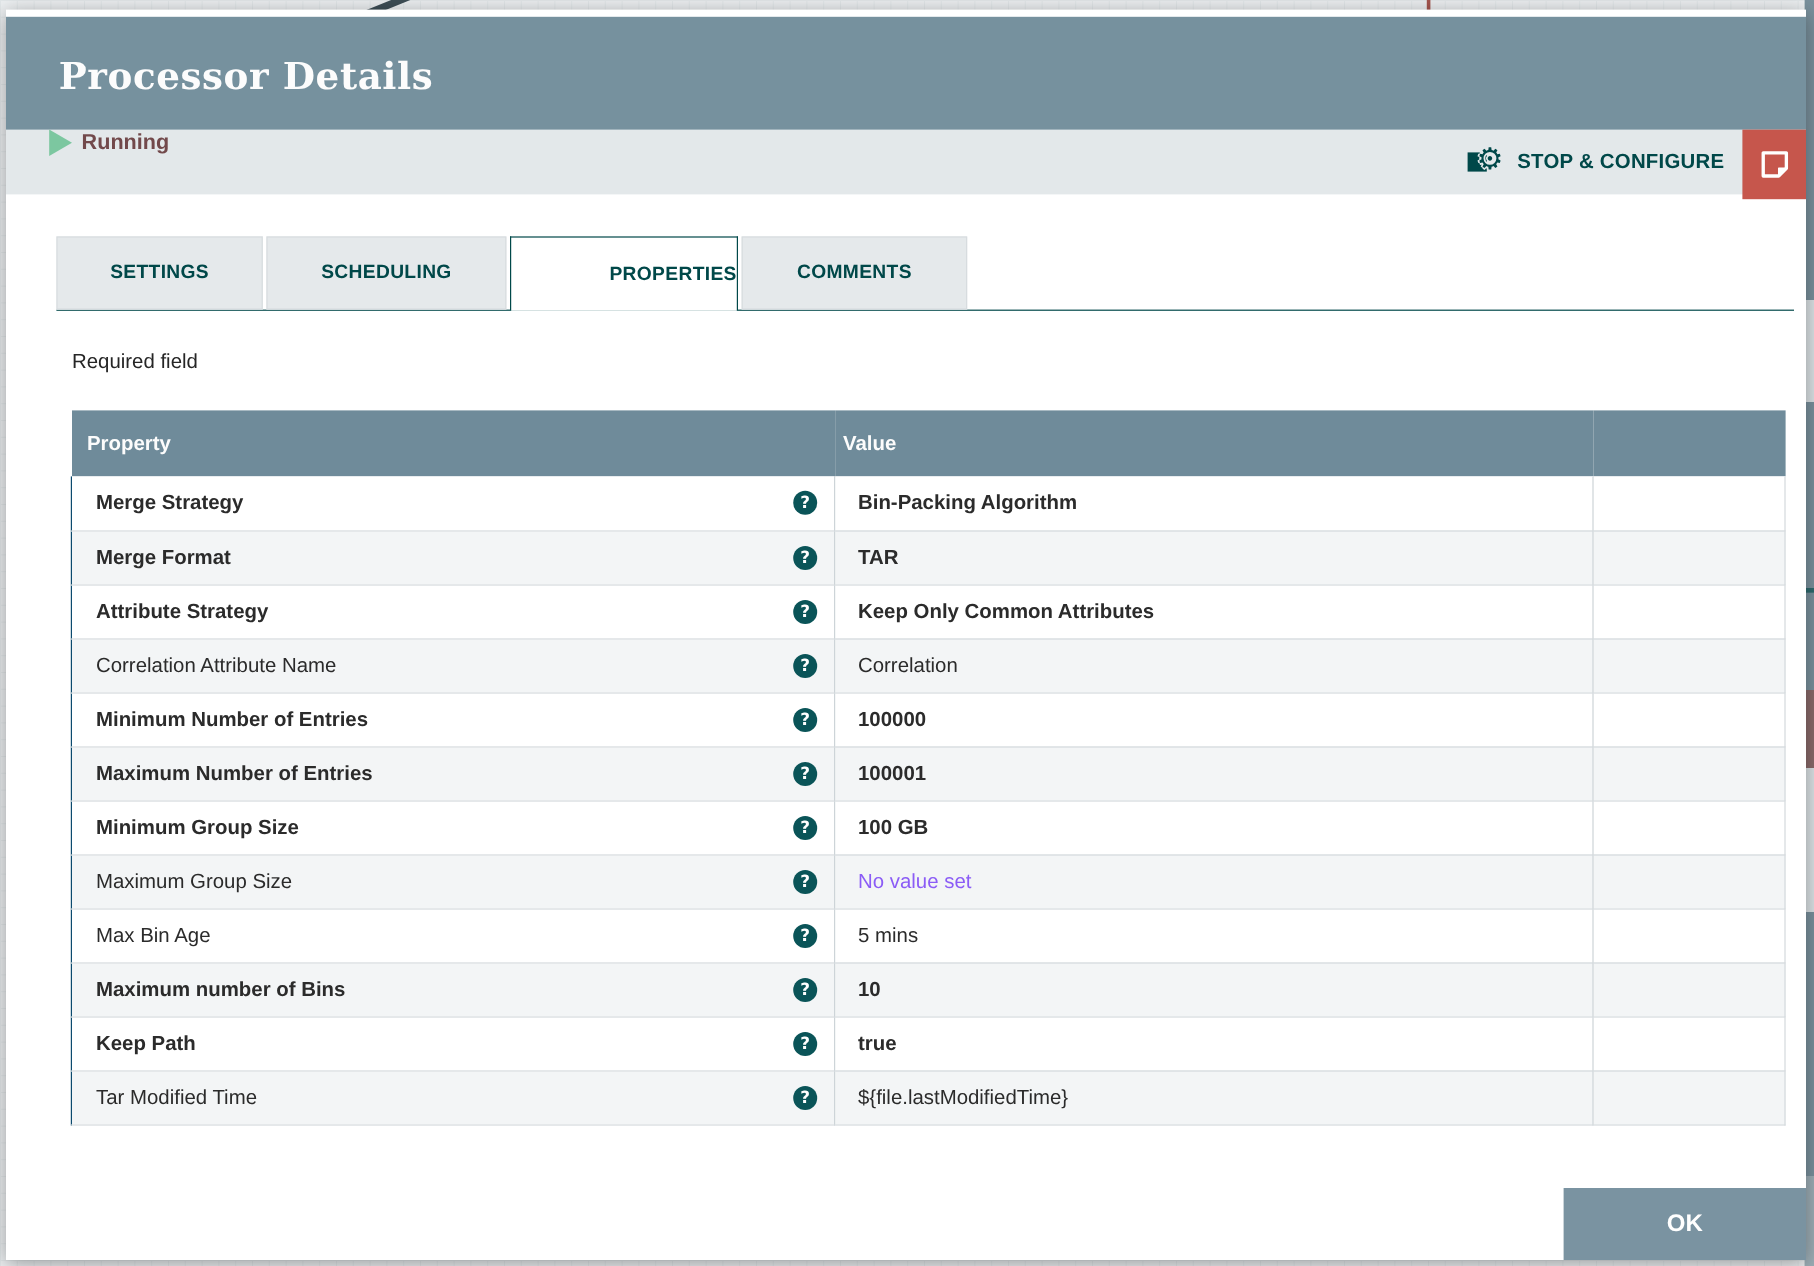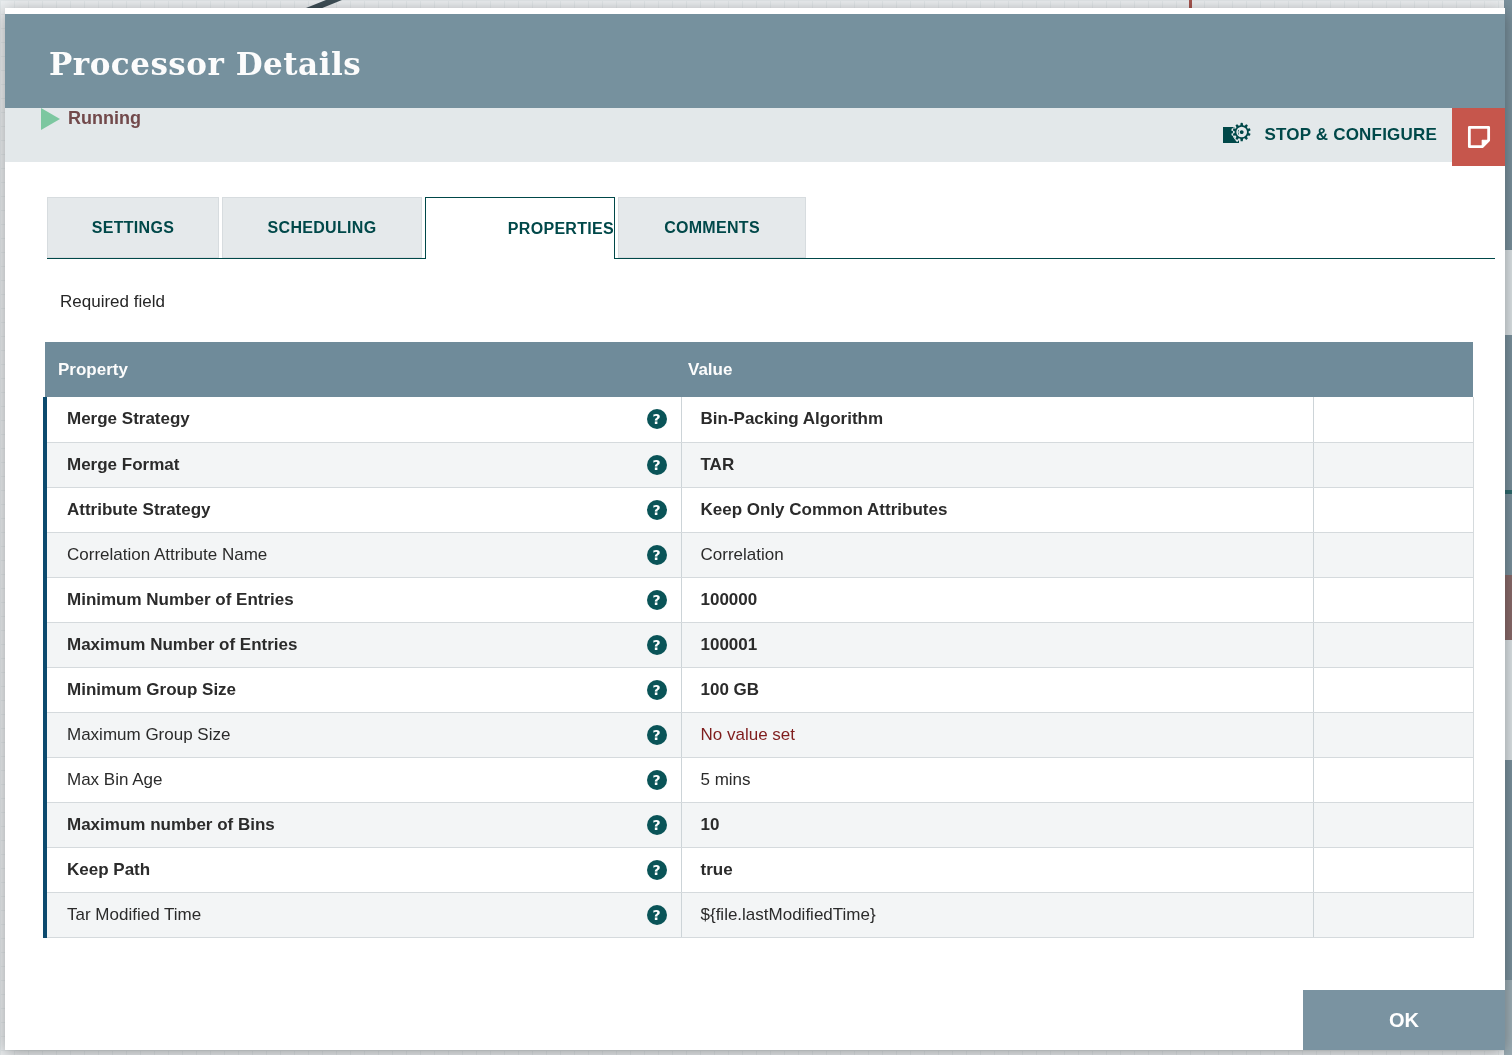--- a/index.html
+++ b/index.html
@@ -55,35 +55,35 @@
   .tab { height:61px; background:#E5E9EB; border:1px solid #D7DCDF; margin-right:3px;
     display:flex; align-items:center; justify-content:center;
     color:#004849; font-size:16px; font-weight:bold; letter-spacing:.3px; cursor:pointer; }
   .tab.active { height:62px; background:#fff; border:1px solid #004849; border-bottom:none;
     margin-bottom:-1px; z-index:2;justify-content:flex-end; }
 
   .required-note { position:absolute; left:55px; top:284px; font-size:17px;
     font-weight:normal; color:#262626; }
 
   
-  .prop-table { position:absolute; left:38px; top:334px; width:1428px;
+  .prop-table { position:absolute; left:54px; top:334px; width:1428px;
     border-collapse:collapse; table-layout:fixed;border-radius:24px; }
   .prop-table col.c1 { width:636px; } .prop-table col.c2 { width:632px; } .prop-table col.c3 { width:160px; }
   .prop-table th { background:#6F8B9A; color:#FCFCFC; height:55px; font-size:17px;
     font-weight:bold; text-align:left; }
   .prop-table th.h-prop { padding-left:13px; }
   .prop-table th.h-val  { padding-left:7px; }
   .prop-table td { height:45px; font-size:17px; color:#2B2B2B;
     border-bottom:1px solid #D5DADD; background:#fff; }
   .prop-table tr:nth-child(even) td { background:#F3F5F6; }
-  .td-prop { padding-left:20px; border-left:4px solid #0c4a6e; border-right:1px solid #CDD4D8; position:relative; }
+  .td-prop { padding-left:20px; border-left:1px solid #0c4a6e; border-right:1px solid #CDD4D8; position:relative; }
   .td-val  { padding-left:19px; border-right:1px solid #CDD4D8; }
   .td-extra { border-right:1px solid #D5DADD; }
   .required { font-weight:bold; }
-  .unset { color:#7f1d1d;margin-top:34px; }
+  .unset { color:#8b5cf6;margin-top:34px; }
   .help-icon { position:absolute; right:14px; top:50%; transform:translateY(-50%);
     width:20px; height:20px; border-radius:50%; background:#0A5458; color:#fff;
     font-size:14px; font-weight:bold; display:flex; align-items:center; justify-content:center;
     cursor:pointer; font-family:"DejaVu Sans",sans-serif; }
 
   
   .ok-button { position:absolute; right:0; bottom:0; width:202px; height:60px;
     background:#7A93A1; color:#fff; font-size:20px; font-weight:bold;
     display:flex; align-items:center; justify-content:center; cursor:pointer; }
 </style>

